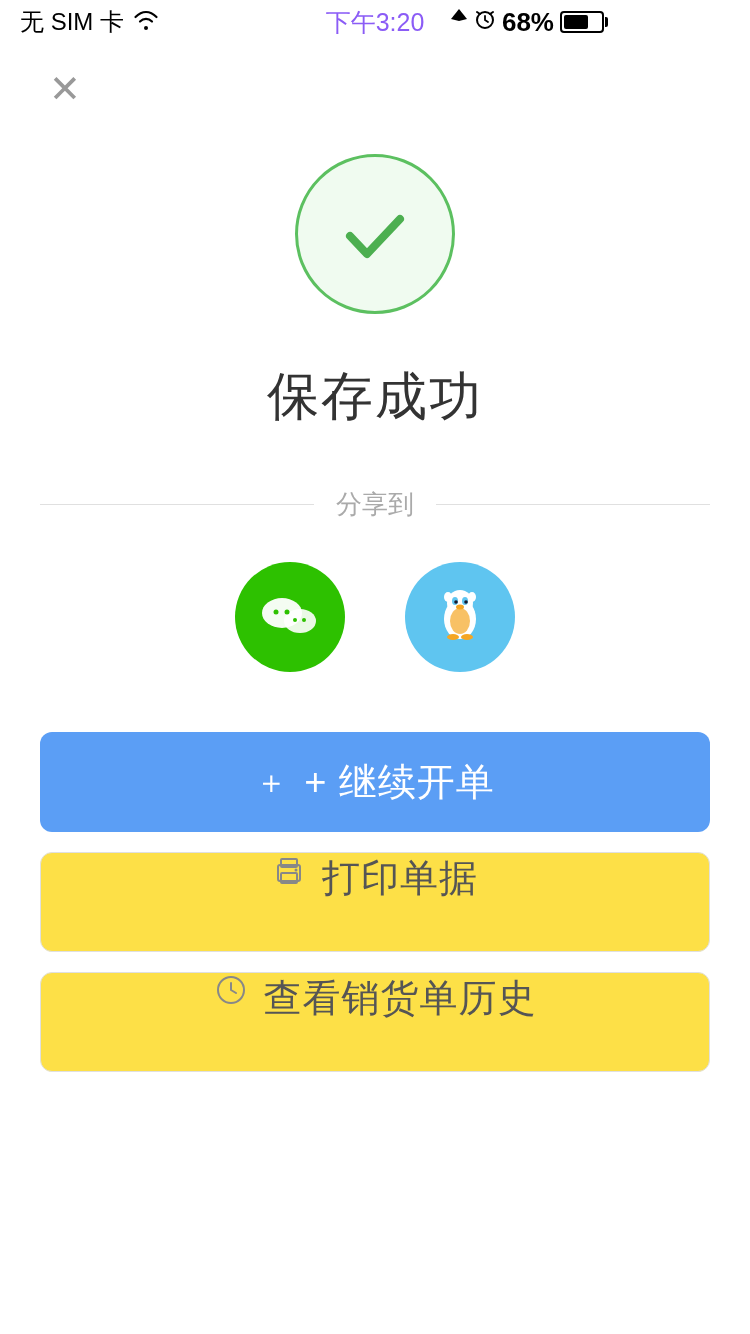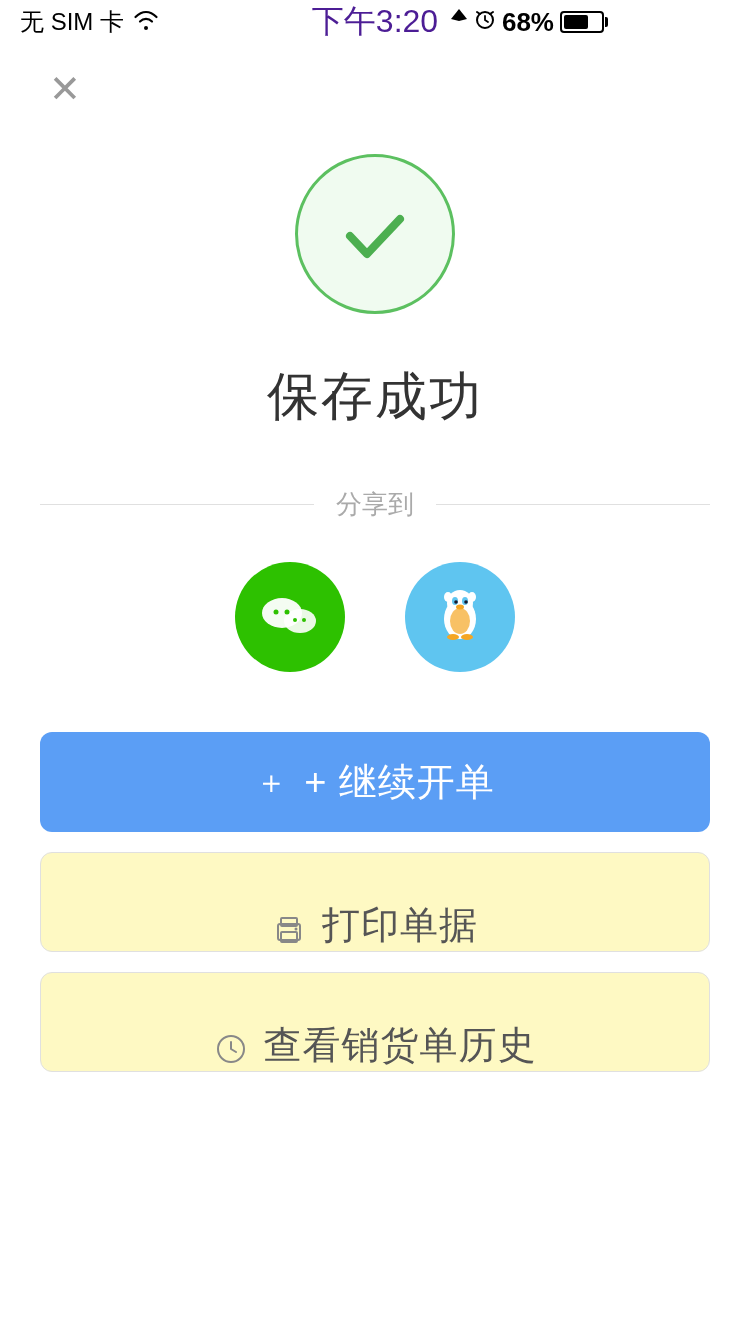--- a/index.html
+++ b/index.html
@@ -32,23 +32,23 @@
     .status-left {
       display: flex;
       align-items: center;
       gap: 8px;
       font-size: 24px;
       font-weight: 500;
       color: #000;
     }
 
     .status-center {
-      font-size: 32px;
+      font-size: 25px;
       font-weight: 500;
-      color: #4c1d95;
+      color: #8b5cf6;
       position: absolute;
       left: 50%;
       transform: translateX(-50%);
     }
 
     .status-right {
       display: flex;
       align-items: center;
       gap: 6px;
       font-size: 22px;
@@ -231,25 +231,25 @@
       cursor: pointer;
       font-size: 34px;
       color: #fff;
       font-weight: 400;
       letter-spacing: 1px;
     }
 
     .btn-secondary {
       width: 100%;
       height: 100px;
-      background: #fef9c3;
+      background: #fde047;
       border: 1px solid #e0e0e0;
       border-radius: 12px;
       display: flex;
-      align-items: flex-end;
+      align-items: flex-start;
       justify-content: center;
       gap: 16px;
       cursor: pointer;
       font-size: 34px;
       color: #555;
       font-weight: 400;
       letter-spacing: 1px;
     }
 
     .btn-icon {

